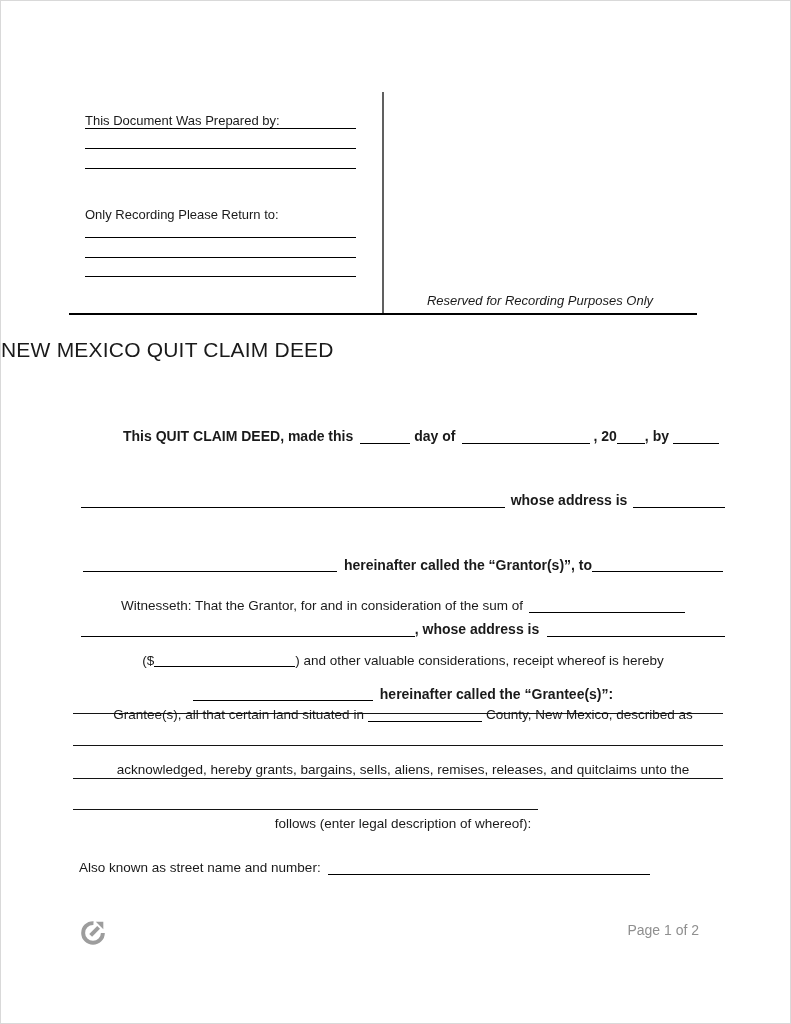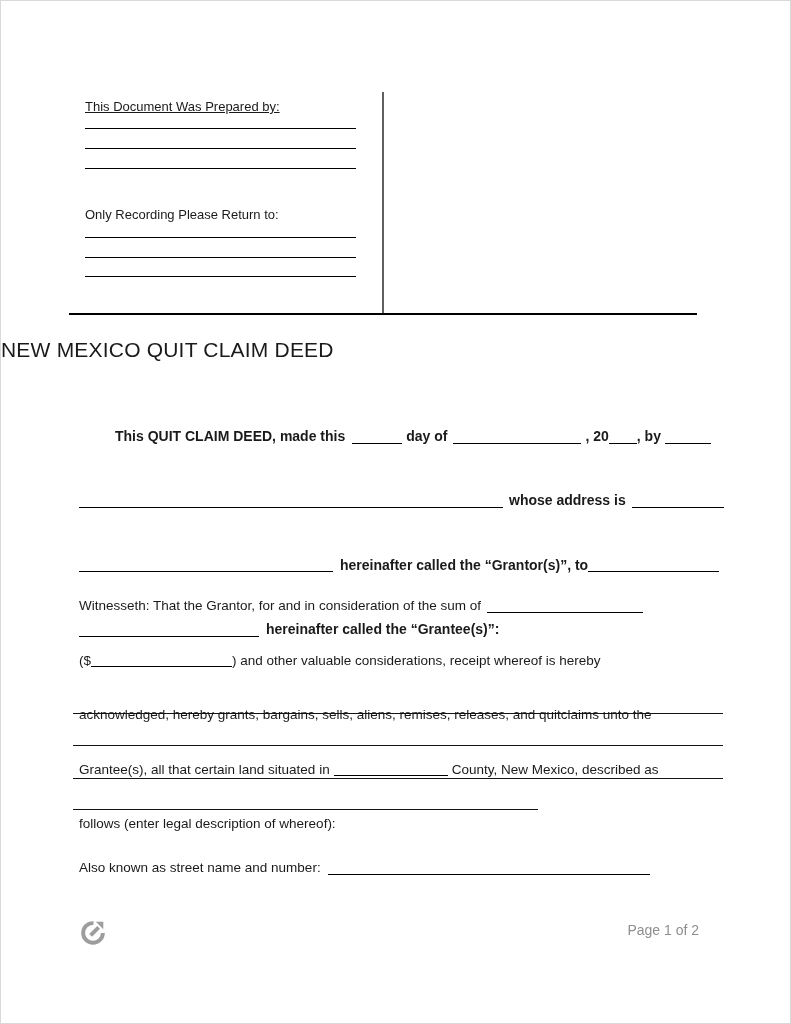--- a/index.html
+++ b/index.html
@@ -19,21 +19,21 @@
   .hdr-line { height:0; border-bottom:1.8px solid #000; }
   .vdivider { width:2px; background:#606060; }
   .reserved { font-size:13px; font-style:italic; text-align:center; }
   .hrule { height:2.2px; background:#000; }
 
   
   .title { width:100%; text-align:left; font-size:21px; font-weight:normal; letter-spacing:.2px; }
 
   
   .para { white-space:pre; }
-  .para .row { white-space:pre; }
+  .para .row { white-space:pre;text-align:center; }
   .p-intro { left:78px; top:395px; width:648px; font-weight:bold; font-size:14px; }
   .p-intro .row { height:32.4px; }
   .p-wit { left:78px; top:567px; width:648px; font-size:13.5px; }
   .p-wit .row { height:24.6px; }
   .bl {
     display:inline-block; height:0;
     border-bottom:1.5px solid #000;
     margin-bottom:-2.5px;
   }
   .ind { display:inline-block; width:36px; }
@@ -48,47 +48,49 @@
 
   
   .page-num { font-size:14px; color:#8f8f8f;text-align:center; }
   .logo { width:30px; height:30px; }
 </style>
 </head>
 <body>
 
 <div class="page">
 
-  <div class="abs hdr-label" style="left:84px; top:98px;text-decoration:underline;">This Document Was Prepared by:</div>
+  <div class="abs hdr-label" style="left:84px; top:112px;">This Document Was Prepared by:</div>
   <div class="abs hdr-line" style="left:84px; top:127px; width:271px;"></div>
   <div class="abs hdr-line" style="left:84px; top:147px; width:271px;"></div>
   <div class="abs hdr-line" style="left:84px; top:166.5px; width:271px;"></div>
 
   <div class="abs hdr-label" style="left:84px; top:206px;">Only Recording Please Return to:</div>
   <div class="abs hdr-line" style="left:84px; top:236px; width:271px;"></div>
   <div class="abs hdr-line" style="left:84px; top:256px; width:271px;"></div>
   <div class="abs hdr-line" style="left:84px; top:275px; width:271px;"></div>
 
   <div class="abs vdivider" style="left:381px; top:91px; height:221px;"></div>
+  <div class="abs reserved" style="left:382px; top:292px; width:314px;">Reserved for Recording Purposes Only</div>
   <div class="abs hrule" style="left:68px; top:311.5px; width:628px;"></div>
 
   <div class="abs title" style="top:337px; left:0;">NEW MEXICO QUIT CLAIM DEED</div>
 
   <div class="abs para p-intro">
     <div class="row"><span class="ind"></span><span>This QUIT CLAIM DEED, made this</span><span class="bl ml7 mr4" style="width:50px"></span><span>day of</span><span class="bl ml6 mr4" style="width:128px"></span><span>, 20</span><span class="bl" style="width:28px"></span><span>, by</span><span class="bl ml4" style="width:46px"></span></div>
     <div class="row"><span class="bl mr6" style="width:424px"></span><span>whose address is</span><span class="bl ml6" style="width:92px"></span></div>
     <div class="row"><span class="bl mr7" style="width:254px"></span><span>hereinafter called the “Grantor(s)”, to</span><span class="bl" style="width:131px"></span></div>
+    <div class="row"><span class="bl" style="width:334px"></span><span>, whose address is</span><span class="bl ml8" style="width:178px"></span></div>
     <div class="row"><span class="bl mr7" style="width:180px"></span><span>hereinafter called the “Grantee(s)”:</span></div>
   </div>
 
   <div class="abs para p-wit">
     <div class="row"><span>Witnesseth: That the Grantor, for and in consideration of the sum of</span><span class="bl ml6" style="width:156px"></span></div>
     <div class="row"><span>($</span><span class="bl" style="width:141px"></span><span>) and other valuable considerations, receipt whereof is hereby</span></div>
+    <div class="row"><span>Grantee(s), all that certain land situated in</span><span class="bl ml4 mr4" style="width:114px"></span><span>County, New Mexico, described as</span></div>
     <div class="row"><span>acknowledged, hereby grants, bargains, sells, aliens, remises, releases, and quitclaims unto the</span></div>
-    <div class="row"><span>Grantee(s), all that certain land situated in</span><span class="bl ml4 mr4" style="width:114px"></span><span>County, New Mexico, described as</span></div>
     <div class="row"><span>follows (enter legal description of whereof):</span></div>
   </div>
 
   <div class="abs desc-line" style="left:72px; top:711.5px; width:650px;"></div>
   <div class="abs desc-line" style="left:72px; top:744px; width:650px;"></div>
   <div class="abs desc-line" style="left:72px; top:776.5px; width:650px;"></div>
   <div class="abs desc-line" style="left:72px; top:807.5px; width:465px;"></div>
 
   <div class="abs street"><span>Also known as street name and number:</span><span class="bl ml7" style="width:322px"></span></div>
 

